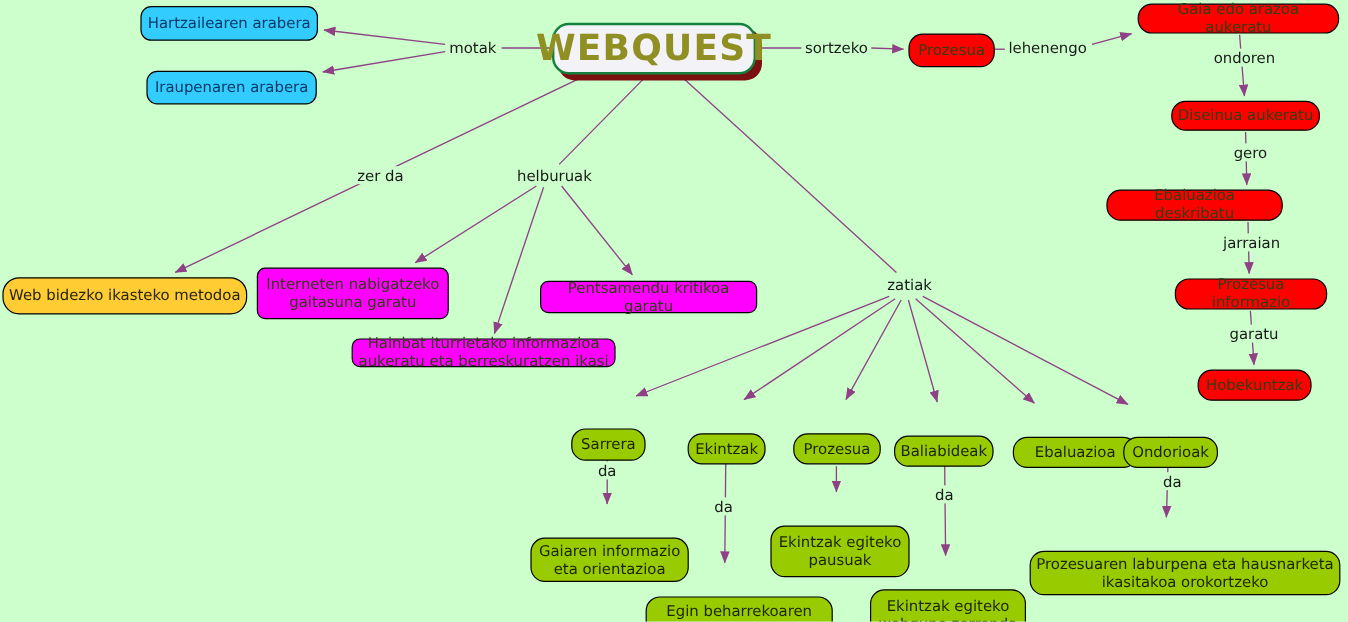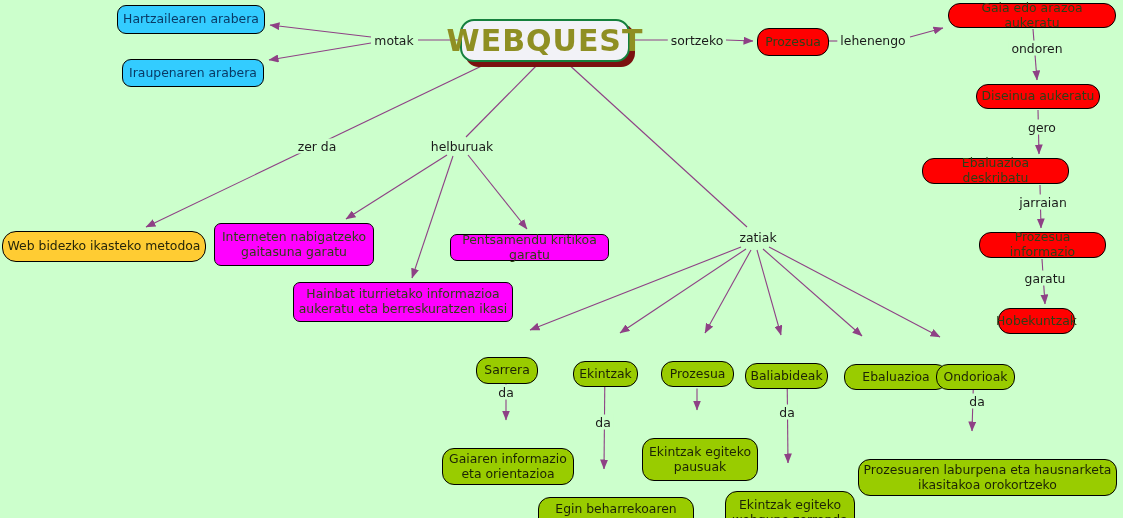--- a/index.html
+++ b/index.html
@@ -119,27 +119,27 @@
   <div class="node root" style="left:460px;top:19px;width:170px;height:43px">WEBQUEST</div>
 
   <div class="node cyan" style="left:117px;top:5px;width:148px;height:29px">Hartzailearen arabera</div>
   <div class="node cyan" style="left:122px;top:59px;width:142px;height:28px">Iraupenaren arabera</div>
 
   <div class="node red" style="left:757px;top:28px;width:72px;height:28px">Prozesua</div>
   <div class="node red" style="left:948px;top:3px;width:168px;height:25px">Gaia edo arazoa aukeratu</div>
   <div class="node red" style="left:976px;top:84px;width:124px;height:25px">Diseinua aukeratu</div>
   <div class="node red" style="left:922px;top:158px;width:147px;height:26px">Ebaluazioa deskribatu</div>
   <div class="node red" style="left:979px;top:232px;width:127px;height:26px">Prozesua informazio</div>
-  <div class="node red" style="left:998px;top:308px;width:77px;height:26px">Hobekuntzak</div>
+  <div class="node red" style="left:998px;top:308px;width:95px;height:26px">Hobekuntzak</div>
 
   <div class="node yellow" style="left:2px;top:231px;width:204px;height:31px">Web bidezko ikasteko metodoa</div>
   <div class="node magenta" style="left:214px;top:223px;width:160px;height:43px">Interneten nabigatzeko
 gaitasuna garatu</div>
-  <div class="node magenta" style="left:450px;top:234px;width:159px;height:27px">Pentsamendu kritikoa garatu</div>
-  <div class="node magenta" style="left:293px;top:282px;width:220px;height:40px">Hainbat iturrietako informazioa
+  <div class="node magenta" style="left:450px;top:234px;width:181px;height:27px">Pentsamendu kritikoa garatu</div>
+  <div class="node magenta" style="left:293px;top:282px;width:220px;height:24px">Hainbat iturrietako informazioa
 aukeratu eta berreskuratzen ikasi</div>
 
   <div class="node olive" style="left:476px;top:333px;width:62px;height:27px">Sarrera</div>
   <div class="node olive" style="left:573px;top:337px;width:65px;height:26px">Ekintzak</div>
   <div class="node olive" style="left:661px;top:337px;width:73px;height:26px">Prozesua</div>
   <div class="node olive" style="left:745px;top:339px;width:83px;height:26px">Baliabideak</div>
   <div class="node olive" style="left:844px;top:340px;width:104px;height:26px">Ebaluazioa</div>
   <div class="node olive" style="left:936px;top:340px;width:79px;height:26px">Ondorioak</div>
 
   <div class="node olive" style="left:442px;top:424px;width:132px;height:37px">Gaiaren informazio

